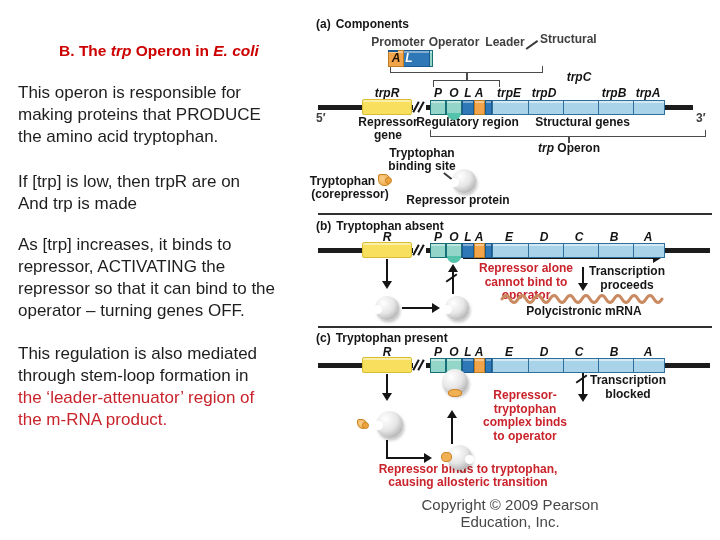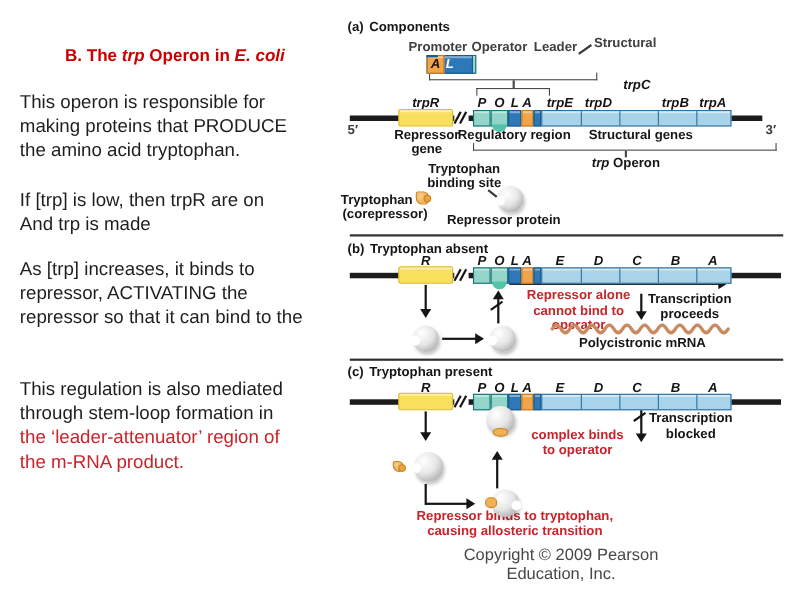--- a/index.html
+++ b/index.html
@@ -82,20 +82,21 @@
     <div>the amino acid tryptophan.</div>
   </div>
   <div class="para" style="top:171px">
     <div>If [trp] is low, then trpR are on</div>
     <div>And trp is made</div>
   </div>
   <div class="para" style="top:234px">
     <div>As [trp] increases, it binds to</div>
     <div>repressor, ACTIVATING the</div>
     <div>repressor so that it can bind to the</div>
+    <div>operator – turning genes OFF.</div>
   </div>
   <div class="para" style="top:343px">
     <div>This regulation is also mediated</div>
     <div>through stem-loop formation in</div>
     <div class="red">the ‘leader-attenuator’ region of</div>
     <div class="red">the m-RNA product.</div>
   </div>
 
   <div id="fig" style="position:absolute;inset:0;">
 
@@ -179,20 +180,21 @@
       </svg>
     <div class="bnote" style="left:508px;top:305px;width:152px">Polycistronic mRNA</div>
 
     <div class="divider" style="top:326px"></div>
 
     <div class="phead" style="left:316px;top:331px"><span>(c)</span><span class="htxt">Tryptophan present</span></div>
 
     <div class="sphere" style="left:442px;top:369px;width:26px;height:26px"></div>
     <div class="trp-blob" style="left:448px;top:389px;width:14px;height:8px"></div>
     <div class="rnote" style="left:462px;top:389px;width:126px">
+      <div>Repressor-tryptophan</div>
       <div>complex binds</div>
       <div>to operator</div>
     </div>
 
     <div class="varrow down" style="left:582px;top:372px;height:28px"></div>
     <div class="tick" style="left:575px;top:378px"></div>
     <div class="bnote" style="left:586px;top:374px;width:84px">
       <div>Transcription</div>
       <div>blocked</div>
     </div>

